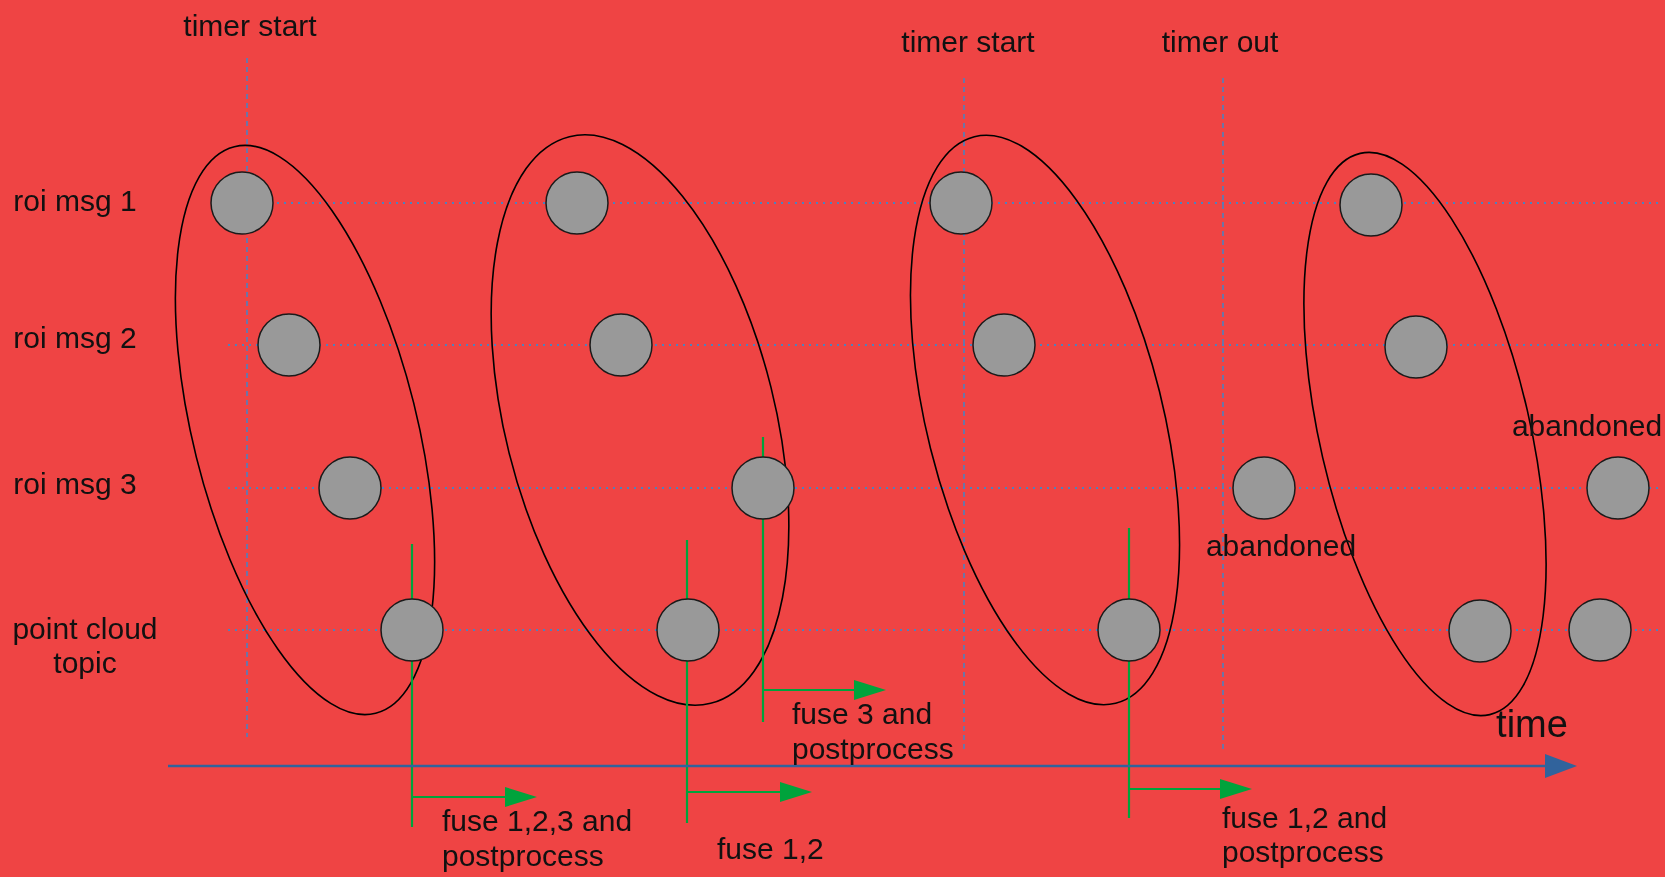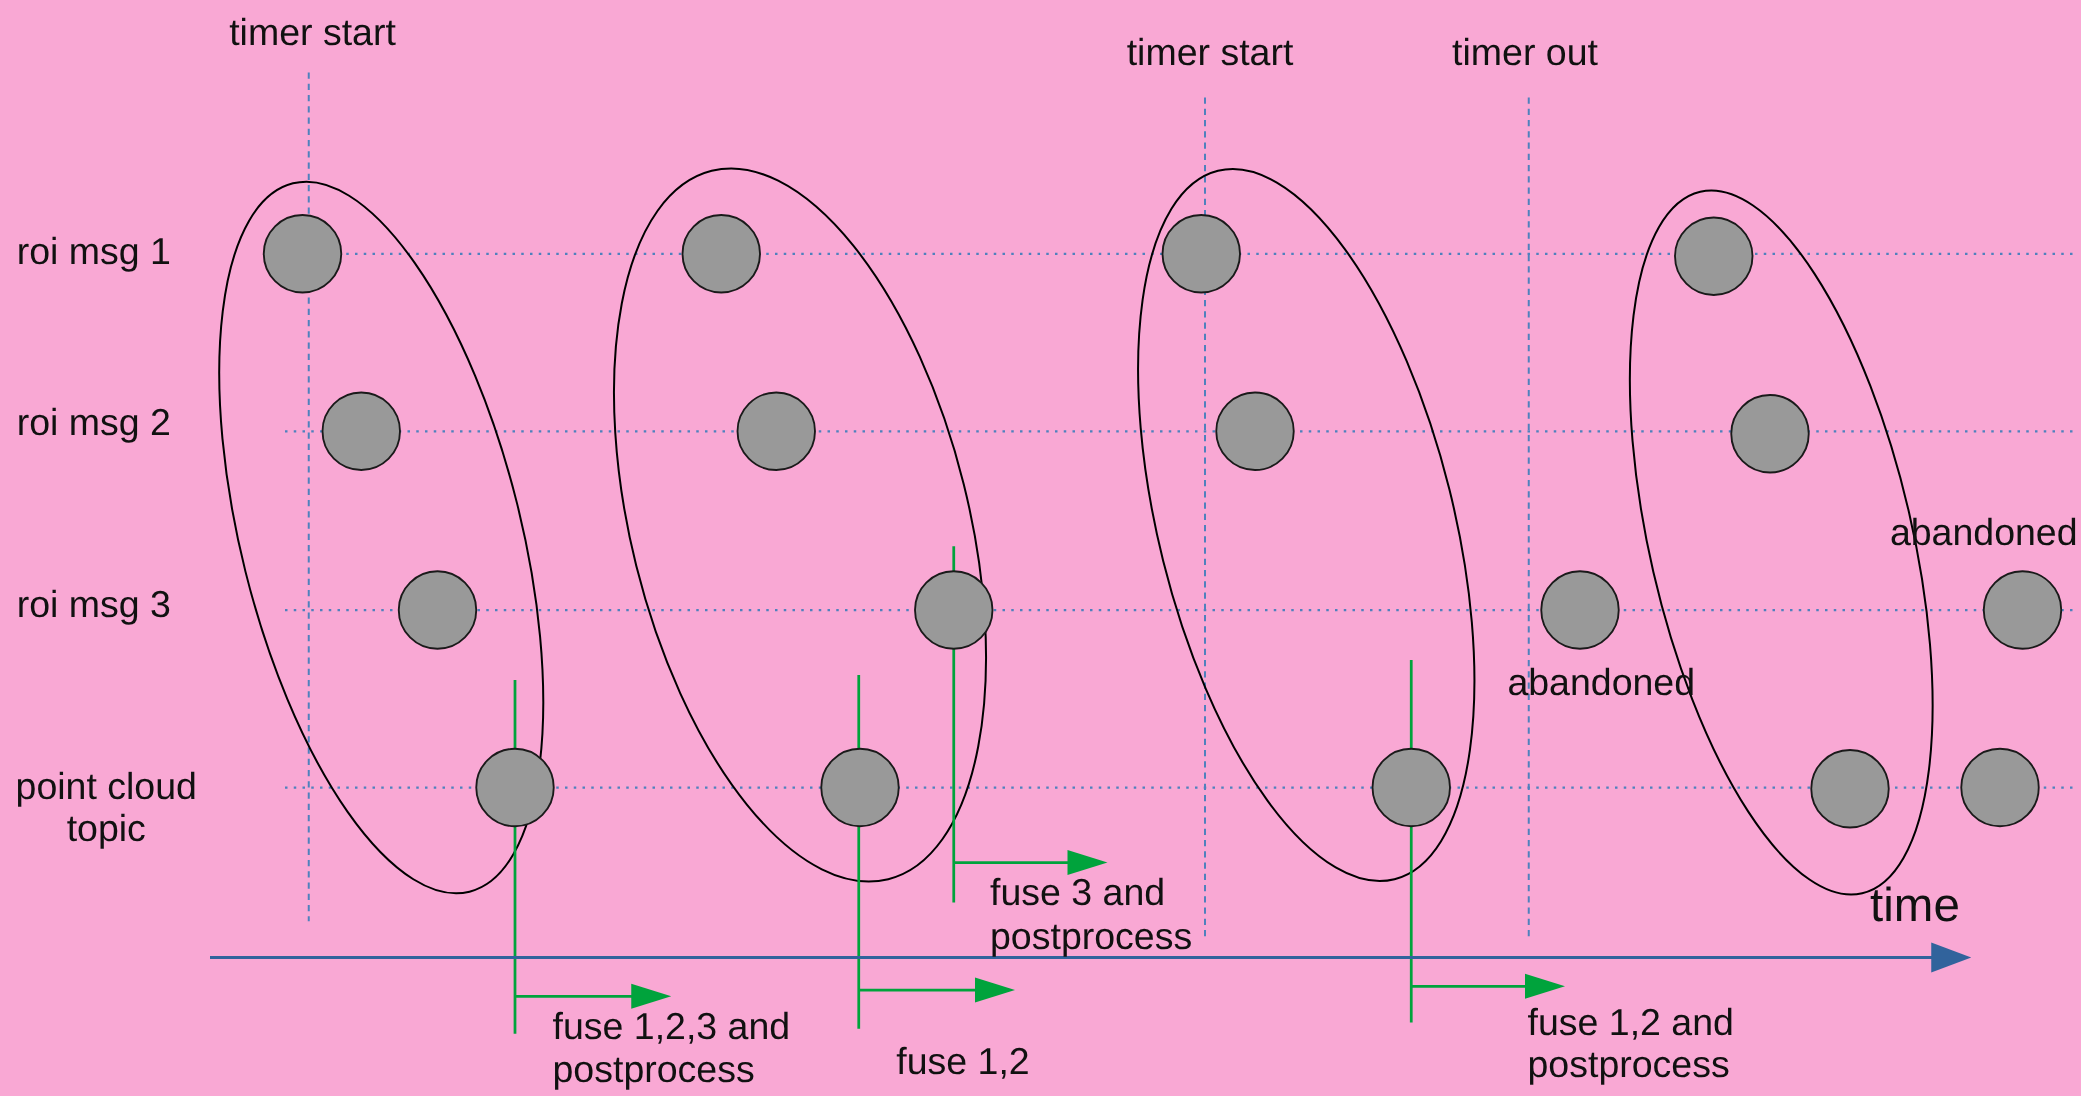--- a/index.html
+++ b/index.html
@@ -1,16 +1,16 @@
 <!DOCTYPE html>
 <html><head>
 <meta charset="utf-8">
 <style>
   html, body { margin: 0; padding: 0; background: #ffffff; }
-  .stage { position: relative; width: 1665px; height: 877px; background: #f9a8d4; overflow: hidden; }
+  .stage { position: relative; width: 1665px; height: 877px; background: #ef4444; overflow: hidden; }
   svg text {
     font-family: "Liberation Sans", "DejaVu Sans", sans-serif;
     fill: #111111;
   }
   .lbl      { font-size: 30px; }
   .lbl-big  { font-size: 38px; }
   .row-guide   { stroke: #4f81bd; stroke-width: 1.8; stroke-dasharray: 2 5; fill: none; }
   .timer-line  { stroke: #4f81bd; stroke-width: 1.6; stroke-dasharray: 5 4; fill: none; }
   .group-ellipse { stroke: #000000; stroke-width: 1.6; fill: none; }
   .msg-dot     { fill: #999999; stroke: #1a1a1a; stroke-width: 1.5; }

